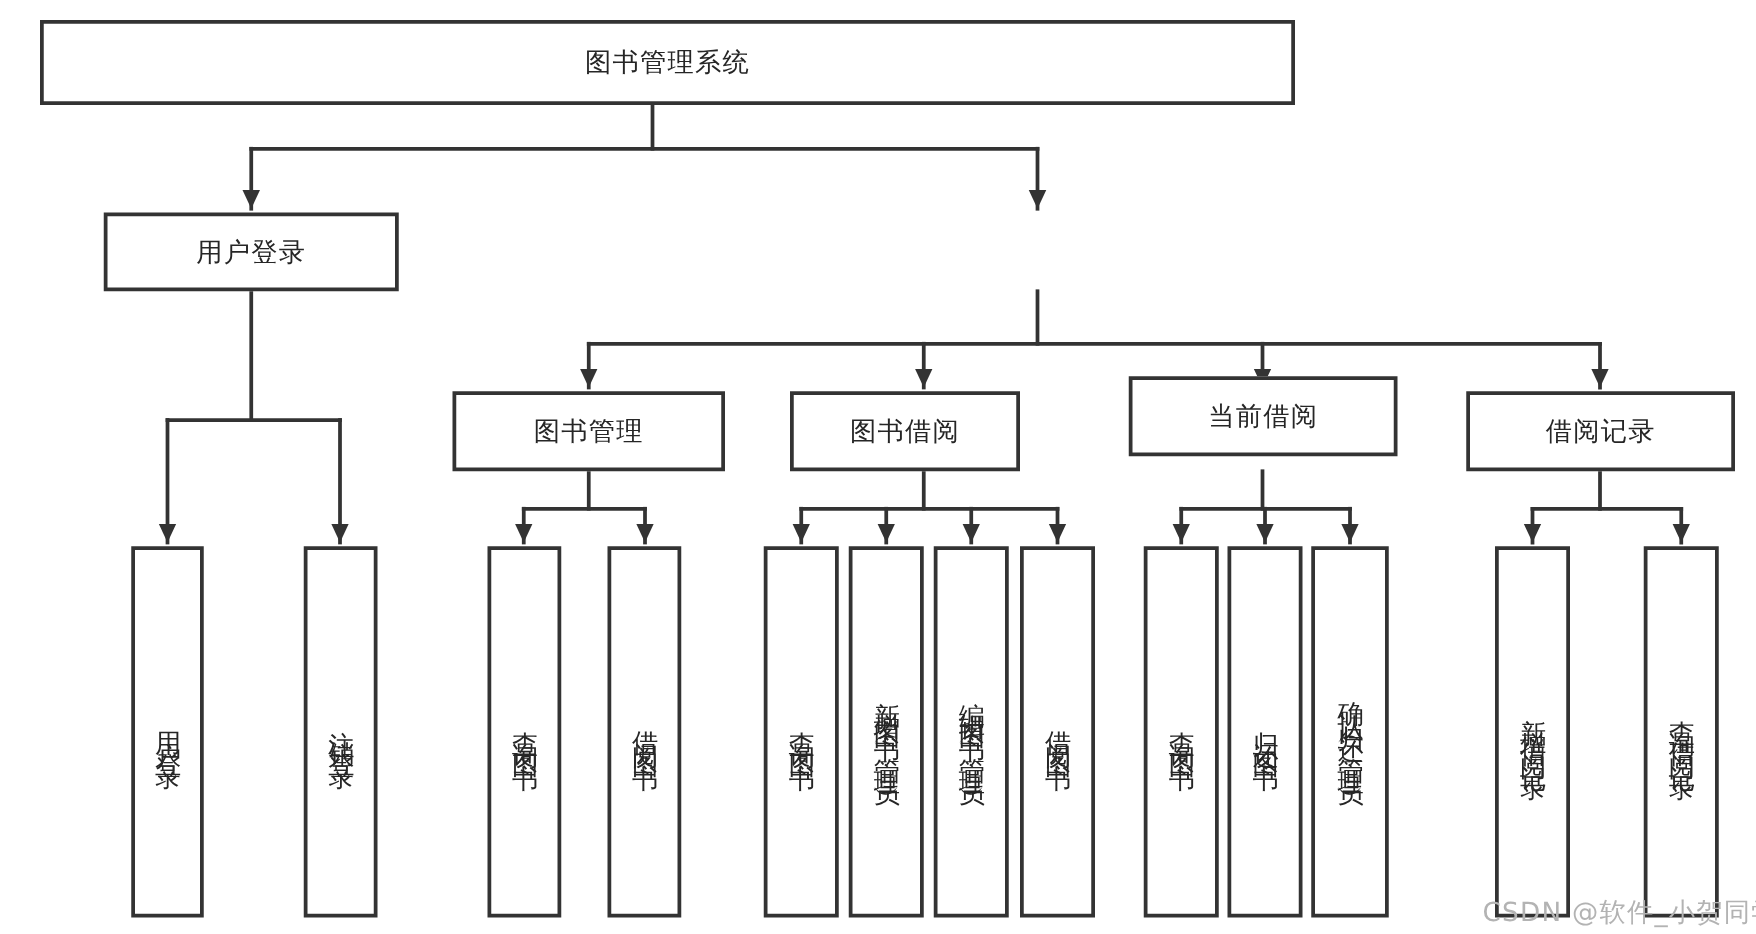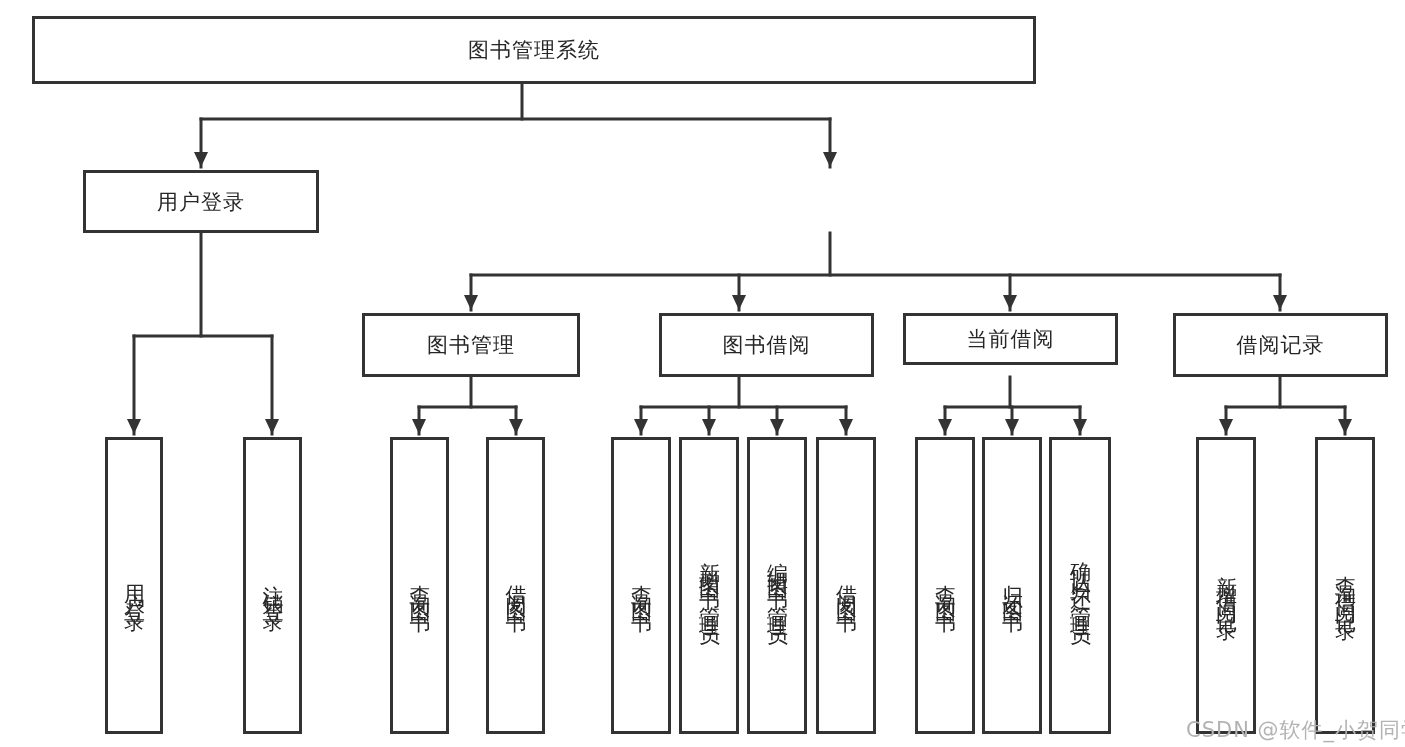--- a/index.html
+++ b/index.html
@@ -115,24 +115,24 @@
     <span>图书管理系统</span>
   </div>
 
   <div class="node" style="left:83px; top:170px; width:236px; height:63px;">
     <span>用户登录</span>
   </div>
 
   <div class="node" style="left:362px; top:313px; width:218px; height:64px;">
     <span>图书管理</span>
   </div>
-  <div class="node" style="left:632px; top:313px; width:215px; height:64px;margin-left:27px;">
+  <div class="node" style="left:632px; top:313px; width:184px; height:64px;">
     <span>图书借阅</span>
   </div>
-  <div class="node" style="left:903px; top:313px; width:215px; height:52px;justify-content:center;">
+  <div class="node" style="left:903px; top:301px; width:215px; height:64px;justify-content:center;">
     <span>当前借阅</span>
   </div>
   <div class="node" style="left:1173px; top:313px; width:215px; height:64px;">
     <span>借阅记录</span>
   </div>
 
   <div class="node leaf" style="left:105px; top:437px; width:58px; height:297px;">
     <span>用户登录</span>
   </div>
   <div class="node leaf" style="left:243px; top:437px; width:59px; height:297px;">

